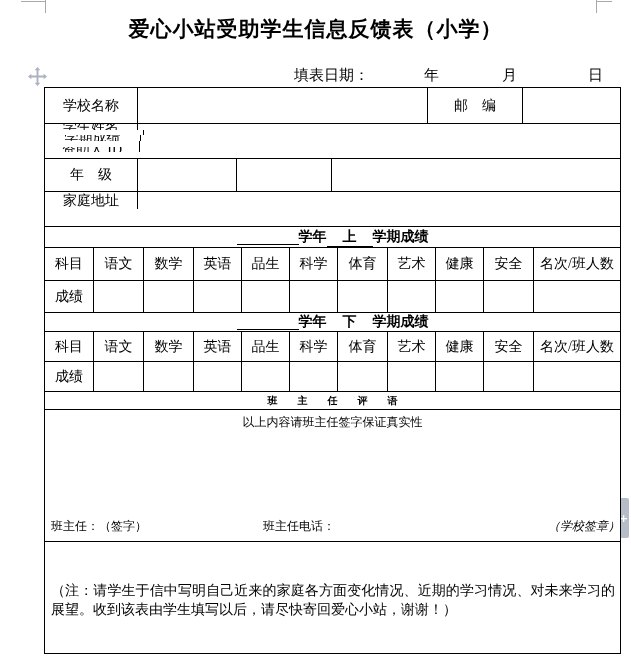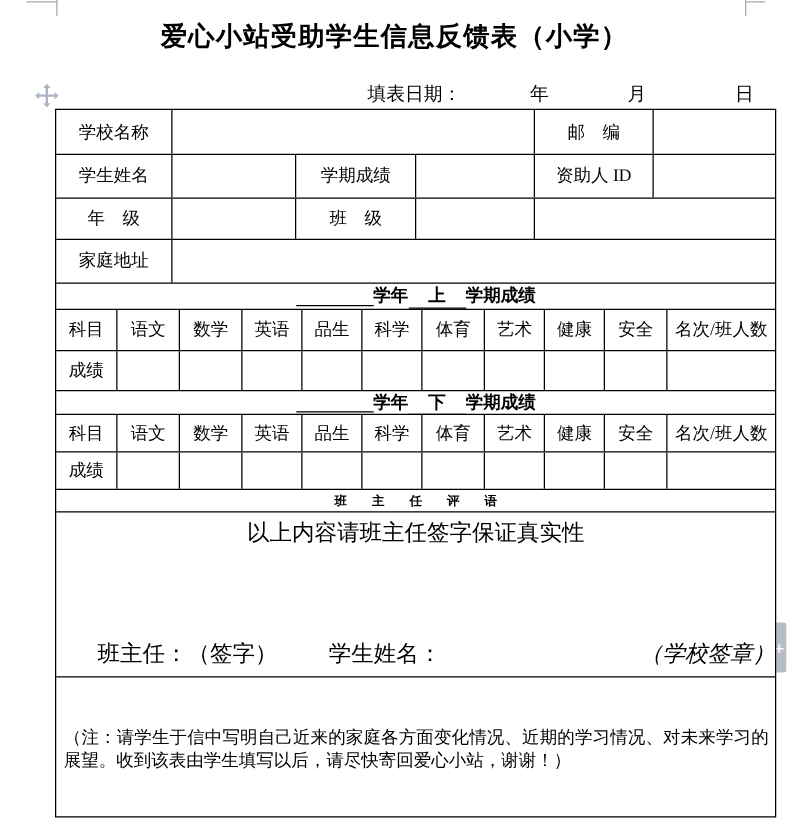--- a/index.html
+++ b/index.html
@@ -34,26 +34,26 @@
   .c{
     border-right:1px solid #000;box-sizing:border-box;height:100%;
     display:flex;align-items:center;justify-content:center;
     white-space:nowrap;overflow:hidden;
   }
   .c:last-child{border-right:none;}
   .hdr{justify-content:center;align-items:center;font-weight:bold;}
   .u-blank{display:inline-block;width:62px;border-bottom:1px solid #000;height:1em;}
   .term-wrap{display:inline-block;border-bottom:1px solid #000;padding:0 16px;}
   
-  .h36{height:36px;} .h35{height:35px;} .h33{height:33px;} .h32{height:32px;}
+  .h36{height:36px;} .h35{height:35px;flex-direction:column;} .h33{height:33px;} .h32{height:32px;}
   .h30{height:30px;} .h21{height:21px;font-size:14px;} .h19{height:19px;font-size:14px;}
   .h18{height:18px;font-size:10px;}
-  .comment-box{height:132px;position:relative;font-size:18px;}
+  .comment-box{height:132px;position:relative;font-size:12px;}
   .comment-notice{position:absolute;top:4px;left:0;width:100%;text-align:center;}
-  .sig{position:absolute;bottom:6px;left:6px;margin-left:27px;}
+  .sig{position:absolute;bottom:6px;left:6px;}
   .phone{position:absolute;bottom:6px;left:218px;}
   .seal{position:absolute;bottom:6px;right:0;font-style:italic;}
   .note-box{height:111px;box-sizing:border-box;padding:4px 5px 0 6px;
     font-size:14px;line-height:19px;text-align:justify;align-items:center;}
   
   .w93{width:93px;} .w99{width:99px;} .w96{width:96px;} .w95{width:95px;}
   .w97{width:97px;} .w290{width:290px;} .w482{width:482px;}
   
   .s49{width:49px;} .s50{width:50px;} .s48{width:48px;} .s86{width:86px;}
 </style>
@@ -98,21 +98,20 @@
     <div class="c w99"></div>
     <div class="c w96">学期成绩</div>
     <div class="c w95"></div>
     <div class="c w95">资助人 ID</div>
     <div class="c w97"></div>
   </div>
 
   <div class="r h33">
     <div class="c w93">年　级</div>
     <div class="c w99"></div>
-    <div class="c w96">班　级</div>
     <div class="c w95"></div>
     <div class="c w97"></div>
   </div>
 
   <div class="r h35">
     <div class="c w93">家庭地址</div>
     <div class="c w482"></div>
   </div>
 
   <div class="r h21 hdr" style="display:flex;align-items:center;justify-content:center;">
@@ -183,21 +182,21 @@
     <div class="c s48"></div>
     <div class="c s50"></div>
     <div class="c s86"></div>
   </div>
 
   <div class="r h18 hdr" style="display:flex;align-items:center;justify-content:center;">班　　主　　任　　评　　语</div>
 
   <div class="r comment-box">
     <div class="comment-notice">以上内容请班主任签字保证真实性</div>
     <div class="sig">班主任：（签字）</div>
-    <div class="phone">学生姓名：</div>
+    <div class="phone">班主任电话：</div>
     <div class="seal">（学校签章）</div>
   </div>
 
   <div class="r note-box">
     <div>（注：请学生于信中写明自己近来的家庭各方面变化情况、近期的学习情况、对未来学习的展望。收到该表由学生填写以后，请尽快寄回爱心小站，谢谢！）</div>
   </div>
 
 </div>
 
 </body></html>

